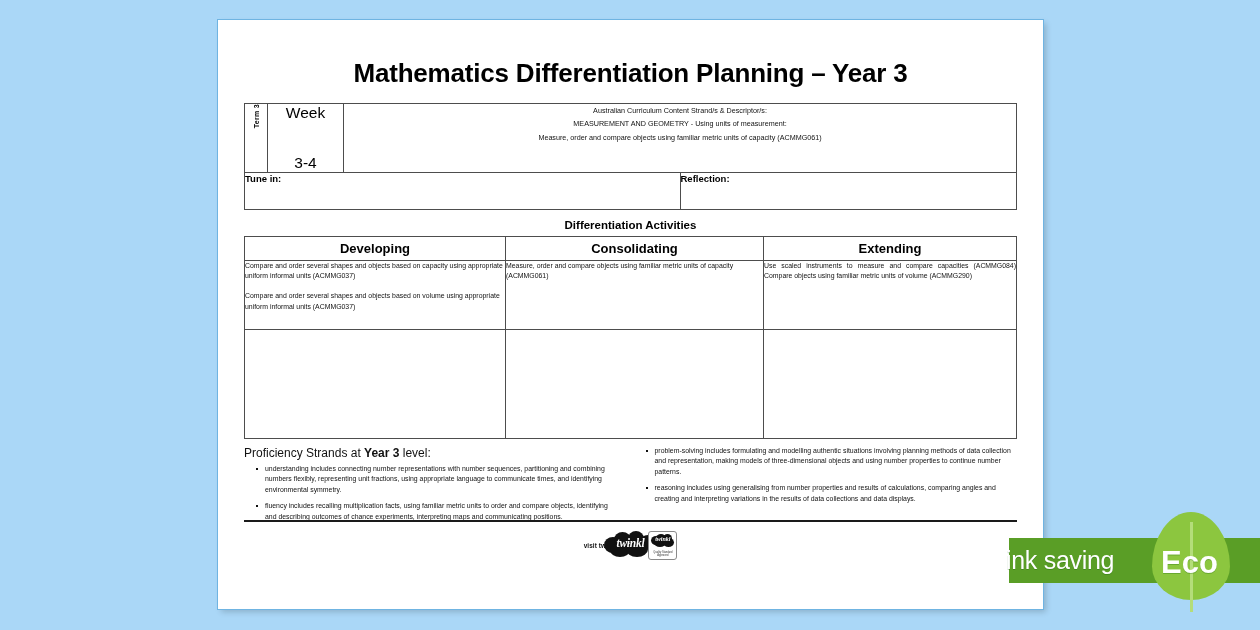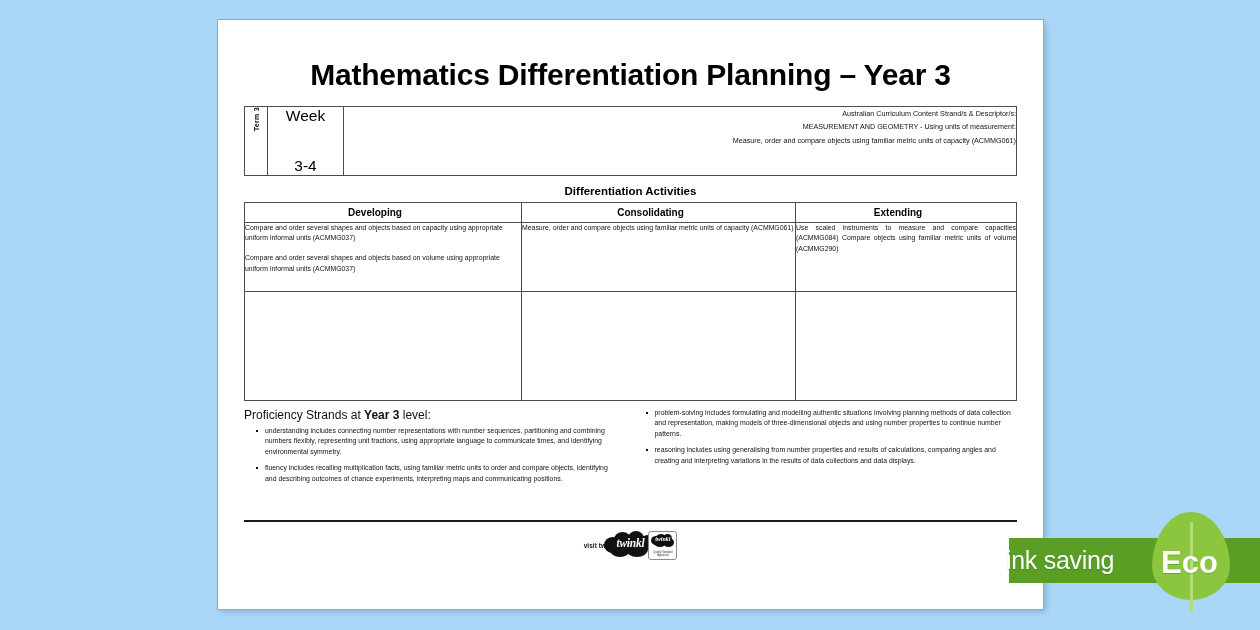--- a/index.html
+++ b/index.html
@@ -32,21 +32,21 @@
     position: absolute;
     left: 26px;
     top: 22px;
     width: 773px;
     height: 548px;
   }
 
   
   .doc-title {
     text-align: center;
-    font-size: 30px;
+    font-size: 26px;
     font-weight: bold;
     letter-spacing: -0.2px;
     color: #000;
     margin: 16px 0 14px 0;
     font-family: "Liberation Sans", sans-serif;
   }
 
   
   table.grid {
     border-collapse: collapse;
@@ -80,21 +80,21 @@
     text-align: center;
     vertical-align: middle;
     font-size: 15.5px;
     font-weight: normal;
     line-height: 1.15;
     padding: 5px 0 6px 0;
   }
   .cell-week .wk-line2 { display: block; margin-top: 32px; }
 
   .cell-strand {
-    text-align: right;
+    text-align: center;
     font-size: 7.2px;
     line-height: 1.85;
     padding: 8px 6px 9px 6px;
     color: #111;
   }
   .cell-strand div { white-space: nowrap; }
 
   .cell-tunein, .cell-reflect {
     font-size: 9.5px;
     font-weight: bold;
@@ -116,23 +116,23 @@
     width: 100%;
     table-layout: fixed;
   }
   table.da th, table.da td {
     border: 1px solid #4d4d4d;
     padding: 0;
     vertical-align: top;
   }
   table.da th {
     text-align: center;
-    font-size: 10px;
-    font-weight: bold;
-    padding: 4px 16px 4px 0;
+    font-size: 13px;
+    font-weight: bold;
+    padding: 4px 0 4px 0;
     height: 11px;
   }
   .da-col-dev  { width: 260px; }
   .da-col-con  { width: 257px; }
   .da-col-ext  { width: auto; }
 
   .da-body {
     font-size: 6.9px;
     line-height: 1.55;
     padding: 5px 5px 5px 5px;
@@ -343,20 +343,28 @@
           <span class="term-rot">Term 3</span>
         </td>
         <td class="cell-week">
           <span>Week</span>
           <span class="wk-line2">3-4</span>
         </td>
         <td class="cell-strand" colspan="2">
           <div>Australian Curriculum Content Strand/s &amp; Descriptor/s:</div>
           <div>MEASUREMENT AND GEOMETRY - Using units of measurement:</div>
           <div>Measure, order and compare objects using familiar metric units of capacity (ACMMG061)</div>
+        </td>
+      </tr>
+      <tr>
+        <td class="cell-tunein" colspan="3">
+          <span>Tune in:</span>
+        </td>
+        <td class="cell-reflect">
+          <span>Reflection:</span>
         </td>
       </tr>
     </tbody>
       </table>
 
     <div class="da-heading">Differentiation Activities</div>
 
     <table class="da">
       <tbody>
           <tr>

